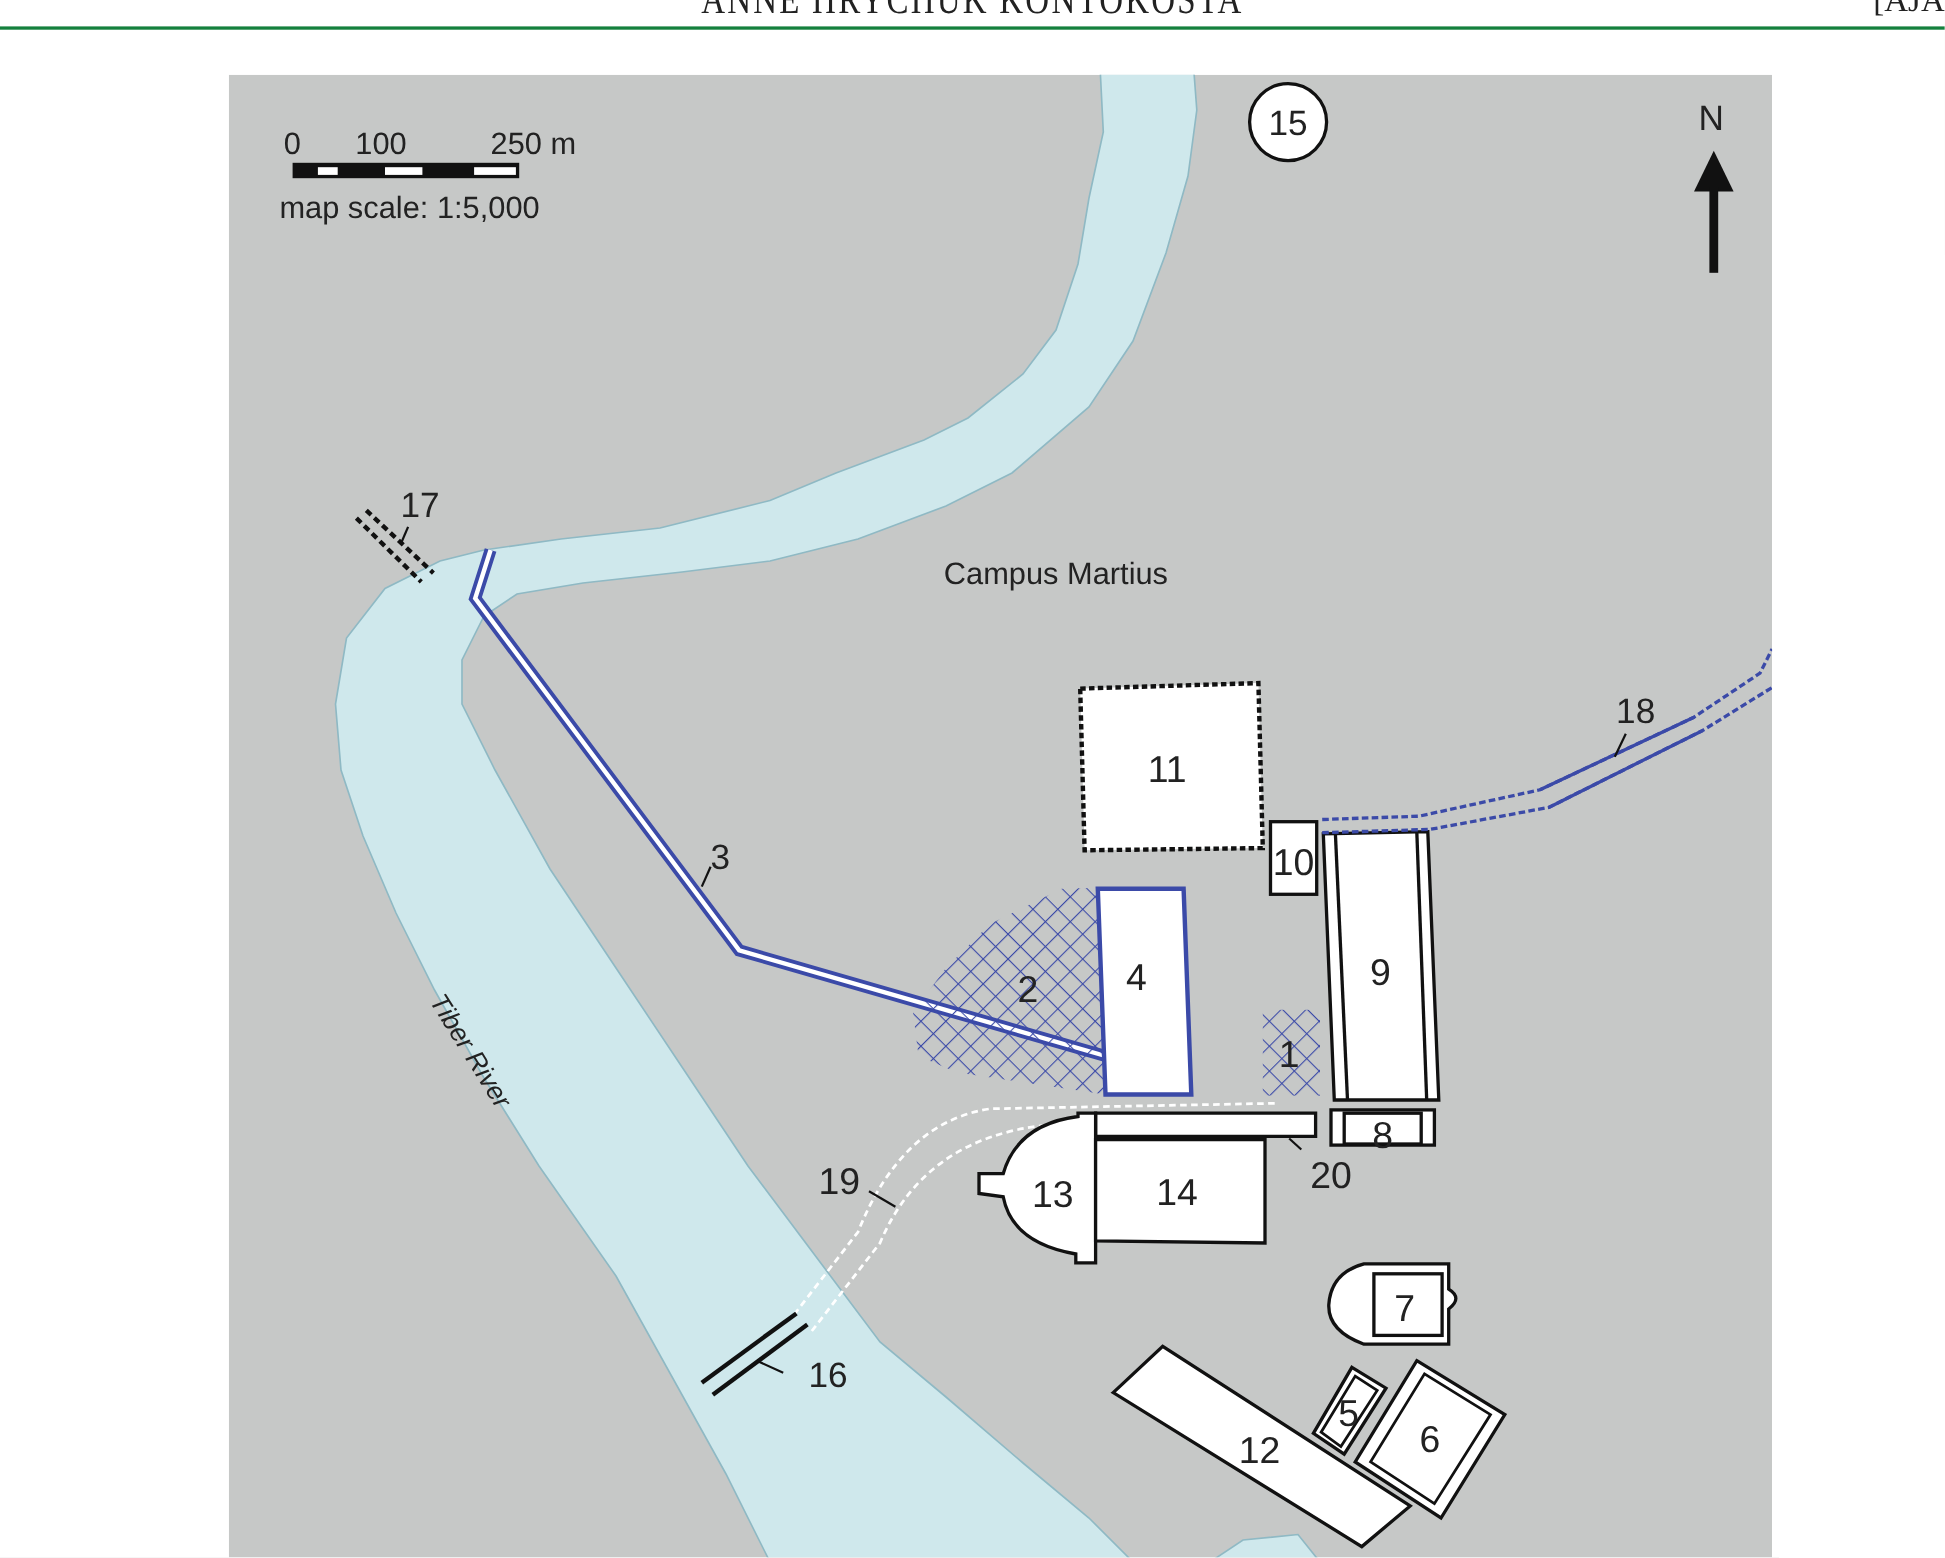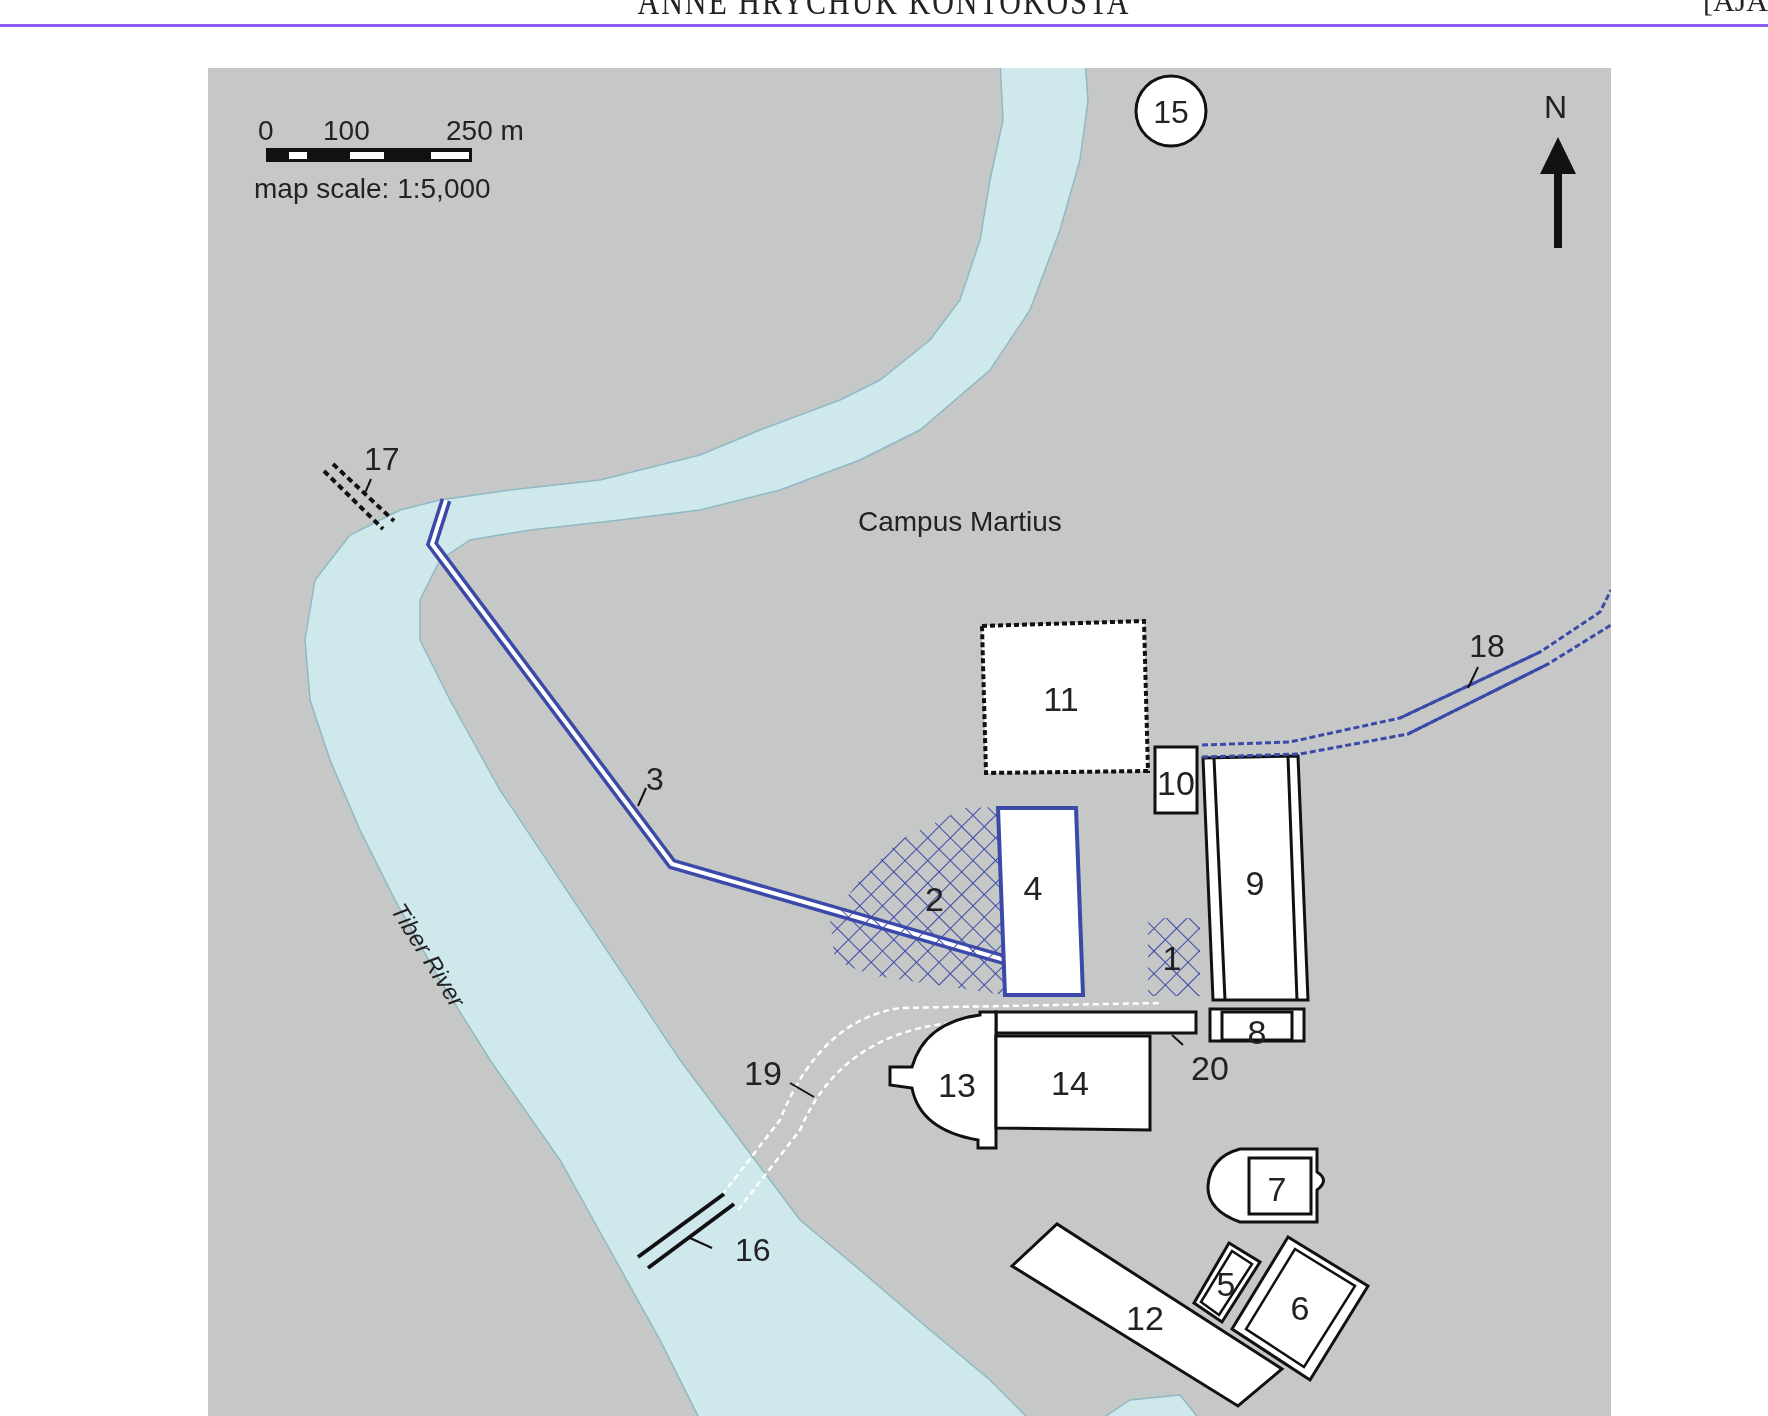--- a/index.html
+++ b/index.html
@@ -1,19 +1,19 @@
 <!DOCTYPE html>
 <html><head>
   <meta charset="utf-8">
   <style>
     html, body { margin: 0; padding: 0; background: #ffffff; }
     body { width: 1768px; height: 1416px; position: relative; overflow: hidden; font-family: "Liberation Sans", sans-serif; }
     .header {
       position: absolute; left: 0; top: 0; width: 1768px; height: 24px;
-      border-bottom: 3px solid #8b5cf6;
+      border-bottom: 3px solid #15803d;
     }
     .header-title {
       position: absolute; left: 0; width: 1768px; top: -16px; text-align: center;
       font-family: "Liberation Serif", serif; font-size: 30px; letter-spacing: 2px; color: #222;
       transform: scaleY(1.25);
     }
     .header-journal {
       position: absolute; right: 0; top: -16px;
       font-family: "Liberation Serif", serif; font-size: 30px; color: #222;
     }

